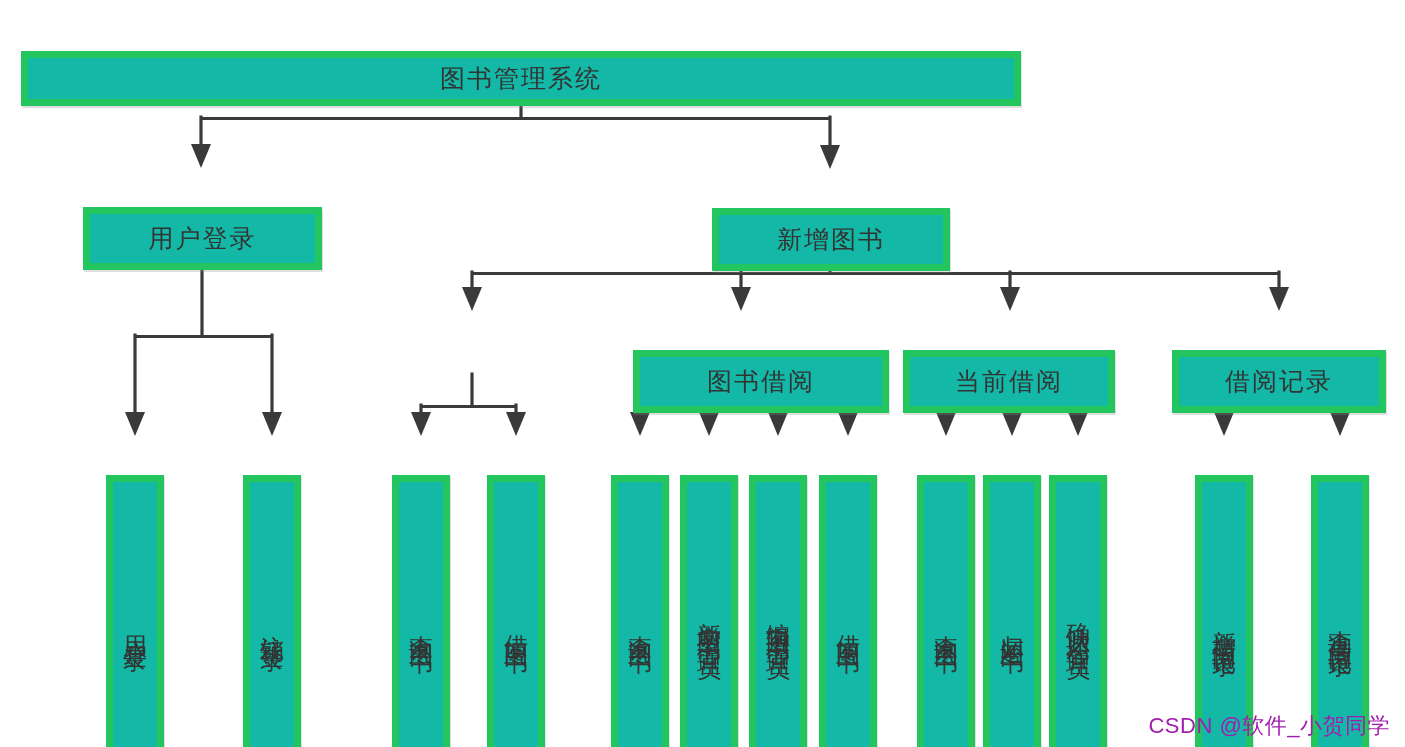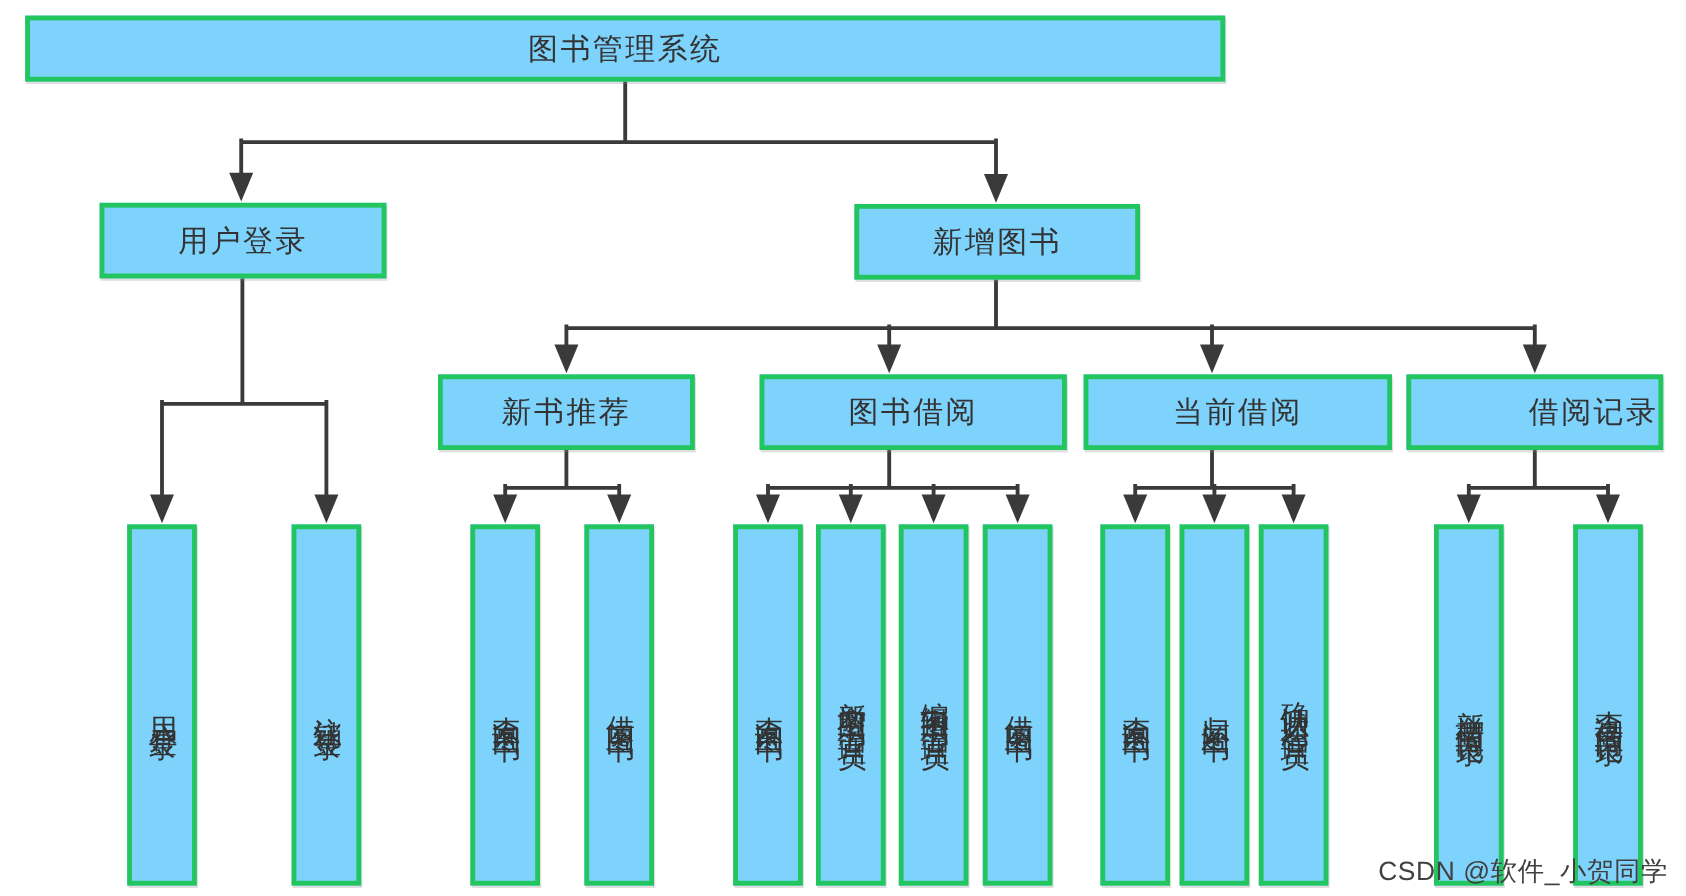--- a/index.html
+++ b/index.html
@@ -11,46 +11,47 @@
   .canvas {
     position: relative;
     width: 1405px; height: 747px;
     background: #ffffff;
     overflow: hidden;
   }
   svg.wires { position: absolute; left: 0; top: 0; z-index: 1; }
   .hbox, .vbox {
     position: absolute;
     box-sizing: border-box;
-    background: #7dd3fc;
-    border: 4px solid #22c55e;
+    background: #14b8a6;
+    border: 7px solid #22c55e;
     display: flex;
     align-items: center;
     justify-content: center;
     z-index: 2;
     box-shadow: 1px 2px 0 rgba(140,140,140,0.28);
+    margin-top: 38px;
   }
   .hbox {
     font-size: 25px;
     letter-spacing: 2px;
     white-space: nowrap;
   }
   .vbox {
     top: 437px; height: 301px; width: 58px;
     font-size: 24px;
     letter-spacing: 5px;
     writing-mode: vertical-rl;
     text-orientation: mixed;
     line-height: 1;
   }
   .watermark {
     position: absolute;
     right: 15px; top: 711px;
     font-size: 22px;
-    color: #404040;
+    color: #a21caf;
     letter-spacing: 0.5px;
     white-space: nowrap;
     z-index: 10;
     pointer-events: none;
   }
 </style>
 </head>
 <body>
 
 <div class="canvas">
@@ -114,30 +115,27 @@
     <span>图书管理系统</span>
   </div>
 
   <div class="hbox" style="left:83px; top:169px; width:239px; height:63px;">
     <span>用户登录</span>
   </div>
   <div class="hbox" style="left:712px; top:170px; width:238px; height:63px;">
     <span>新增图书</span>
   </div>
 
-  <div class="hbox" style="left:365px; top:312px; width:214px; height:63px;">
-    <span>新书推荐</span>
-  </div>
   <div class="hbox" style="left:633px; top:312px; width:256px; height:63px;">
     <span>图书借阅</span>
   </div>
-  <div class="hbox" style="left:903px; top:312px; width:257px; height:63px;align-items:center;">
+  <div class="hbox" style="left:903px; top:312px; width:212px; height:63px;align-items:center;">
     <span>当前借阅</span>
   </div>
-  <div class="hbox" style="left:1172px; top:312px; width:214px; height:63px;justify-content:flex-end;">
+  <div class="hbox" style="left:1172px; top:312px; width:214px; height:63px;">
     <span>借阅记录</span>
   </div>
 
   <div class="vbox" style="left:106px;">
     <span>用户登录</span>
   </div>
   <div class="vbox" style="left:243px;">
     <span>注销登录</span>
   </div>
 

